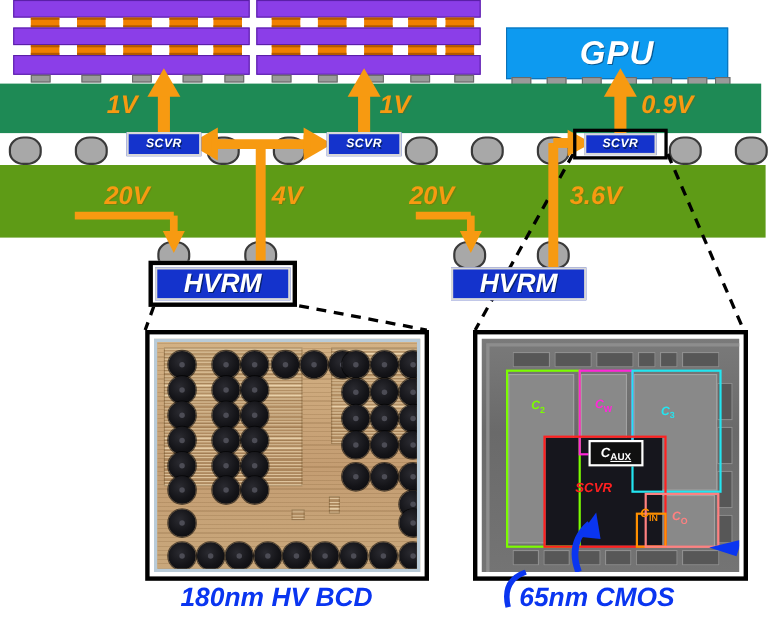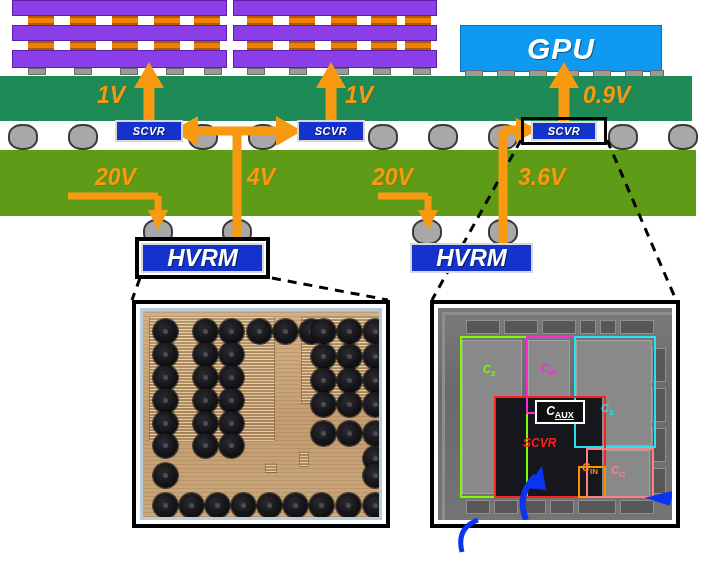--- a/index.html
+++ b/index.html
@@ -498,20 +498,21 @@
       <div class="pad" style="left:114px;top:182px;width:25px;height:25px;"></div>
       <div class="pad" style="left:140px;top:182px;width:25px;height:25px;"></div>
       <div class="pad" style="left:166px;top:182px;width:25px;height:25px;"></div>
       <div class="pad" style="left:193px;top:182px;width:25px;height:25px;"></div>
       <div class="pad" style="left:220px;top:182px;width:25px;height:25px;"></div>
 
       <div class="blk" style="left:122px;top:152px;width:12px;height:10px;"></div>
       <div class="blk" style="left:156px;top:140px;width:10px;height:16px;"></div>
     </div>
   </div>
+  <span class="die-caption" style="left:164px;top:530px;">180nm HV BCD</span>
 
   <div class="die-frame" style="left:430px;top:300px;width:250px;height:228px;">
     <div class="die-r-inner">
       <div class="die-r-tex"></div>
 
       <div class="sealring" style="left:4px;top:4px;width:234px;height:212px;"></div>
 
       <div class="pad-r" style="left:28px;top:12px;width:34px;height:14px;"></div>
       <div class="pad-r" style="left:66px;top:12px;width:34px;height:14px;"></div>
       <div class="pad-r" style="left:104px;top:12px;width:34px;height:14px;"></div>
@@ -540,37 +541,38 @@
 
       <div class="roi" style="left:22px;top:28px;width:68px;height:162px;border:2px solid #7CFC00;"></div>
       <div class="roi" style="left:88px;top:28px;width:50px;height:78px;border:2px solid #FF28D8;"></div>
       <div class="roi" style="left:136px;top:28px;width:82px;height:112px;border:2px solid #23E5F0;"></div>
       <div class="roi" style="left:56px;top:88px;width:112px;height:102px;border:2px solid #FF2020;"></div>
       <div class="roi" style="left:140px;top:158px;width:28px;height:32px;border:2px solid #FF9000;"></div>
       <div class="roi" style="left:148px;top:140px;width:68px;height:50px;border:2px solid #FF8080;"></div>
 
       <span class="roi-label" style="left:45px;top:55px;color:#7CFC00;">C<sub>2</sub></span>
       <span class="roi-label" style="left:103px;top:54px;color:#FF28D8;">C<sub>W</sub></span>
-      <span class="roi-label" style="left:163px;top:94px;color:#23E5F0;">C<sub>3</sub></span>
+      <span class="roi-label" style="left:163px;top:60px;color:#23E5F0;">C<sub>3</sub></span>
       <span class="roi-label" style="left:85px;top:128px;color:#FF2020;font-size:12px;">SCVR</span>
       <span class="roi-label" style="left:144px;top:153px;color:#FF9000;">C<sub>IN</sub></span>
       <span class="roi-label" style="left:173px;top:156px;color:#FF8080;">C<sub>O</sub></span>
 
       <div class="caux-box" style="left:97px;top:92px;width:50px;height:24px;">
         <span class="caux-label">C<sub>AUX</sub></span>
       </div>
 
       <svg class="abs" style="left:0;top:0;width:246px;height:224px;">
         <path d="M88,212 Q78,186 98,168" stroke="#0A35F0" stroke-width="6" fill="none"></path>
         <path d="M88,180 L104,158 L108,182 Z" fill="#0A35F0"></path>
       </svg>
 
       <svg class="abs" style="left:206px;top:176px;width:34px;height:34px;">
         <path d="M2,18 L28,18 L28,2 L2,18 Z" fill="#0A35F0" transform="rotate(18 15 12)"></path>
       </svg>
     </div>
   </div>
+  <span class="die-caption" style="left:472px;top:530px;">65nm CMOS</span>
 
   <svg class="abs" style="left:448px;top:518px;width:40px;height:44px;z-index:9;">
     <path d="M30,2 Q8,10 14,34" stroke="#0A35F0" stroke-width="5" fill="none"></path>
   </svg>
 
 </div>
 
 </body></html>

